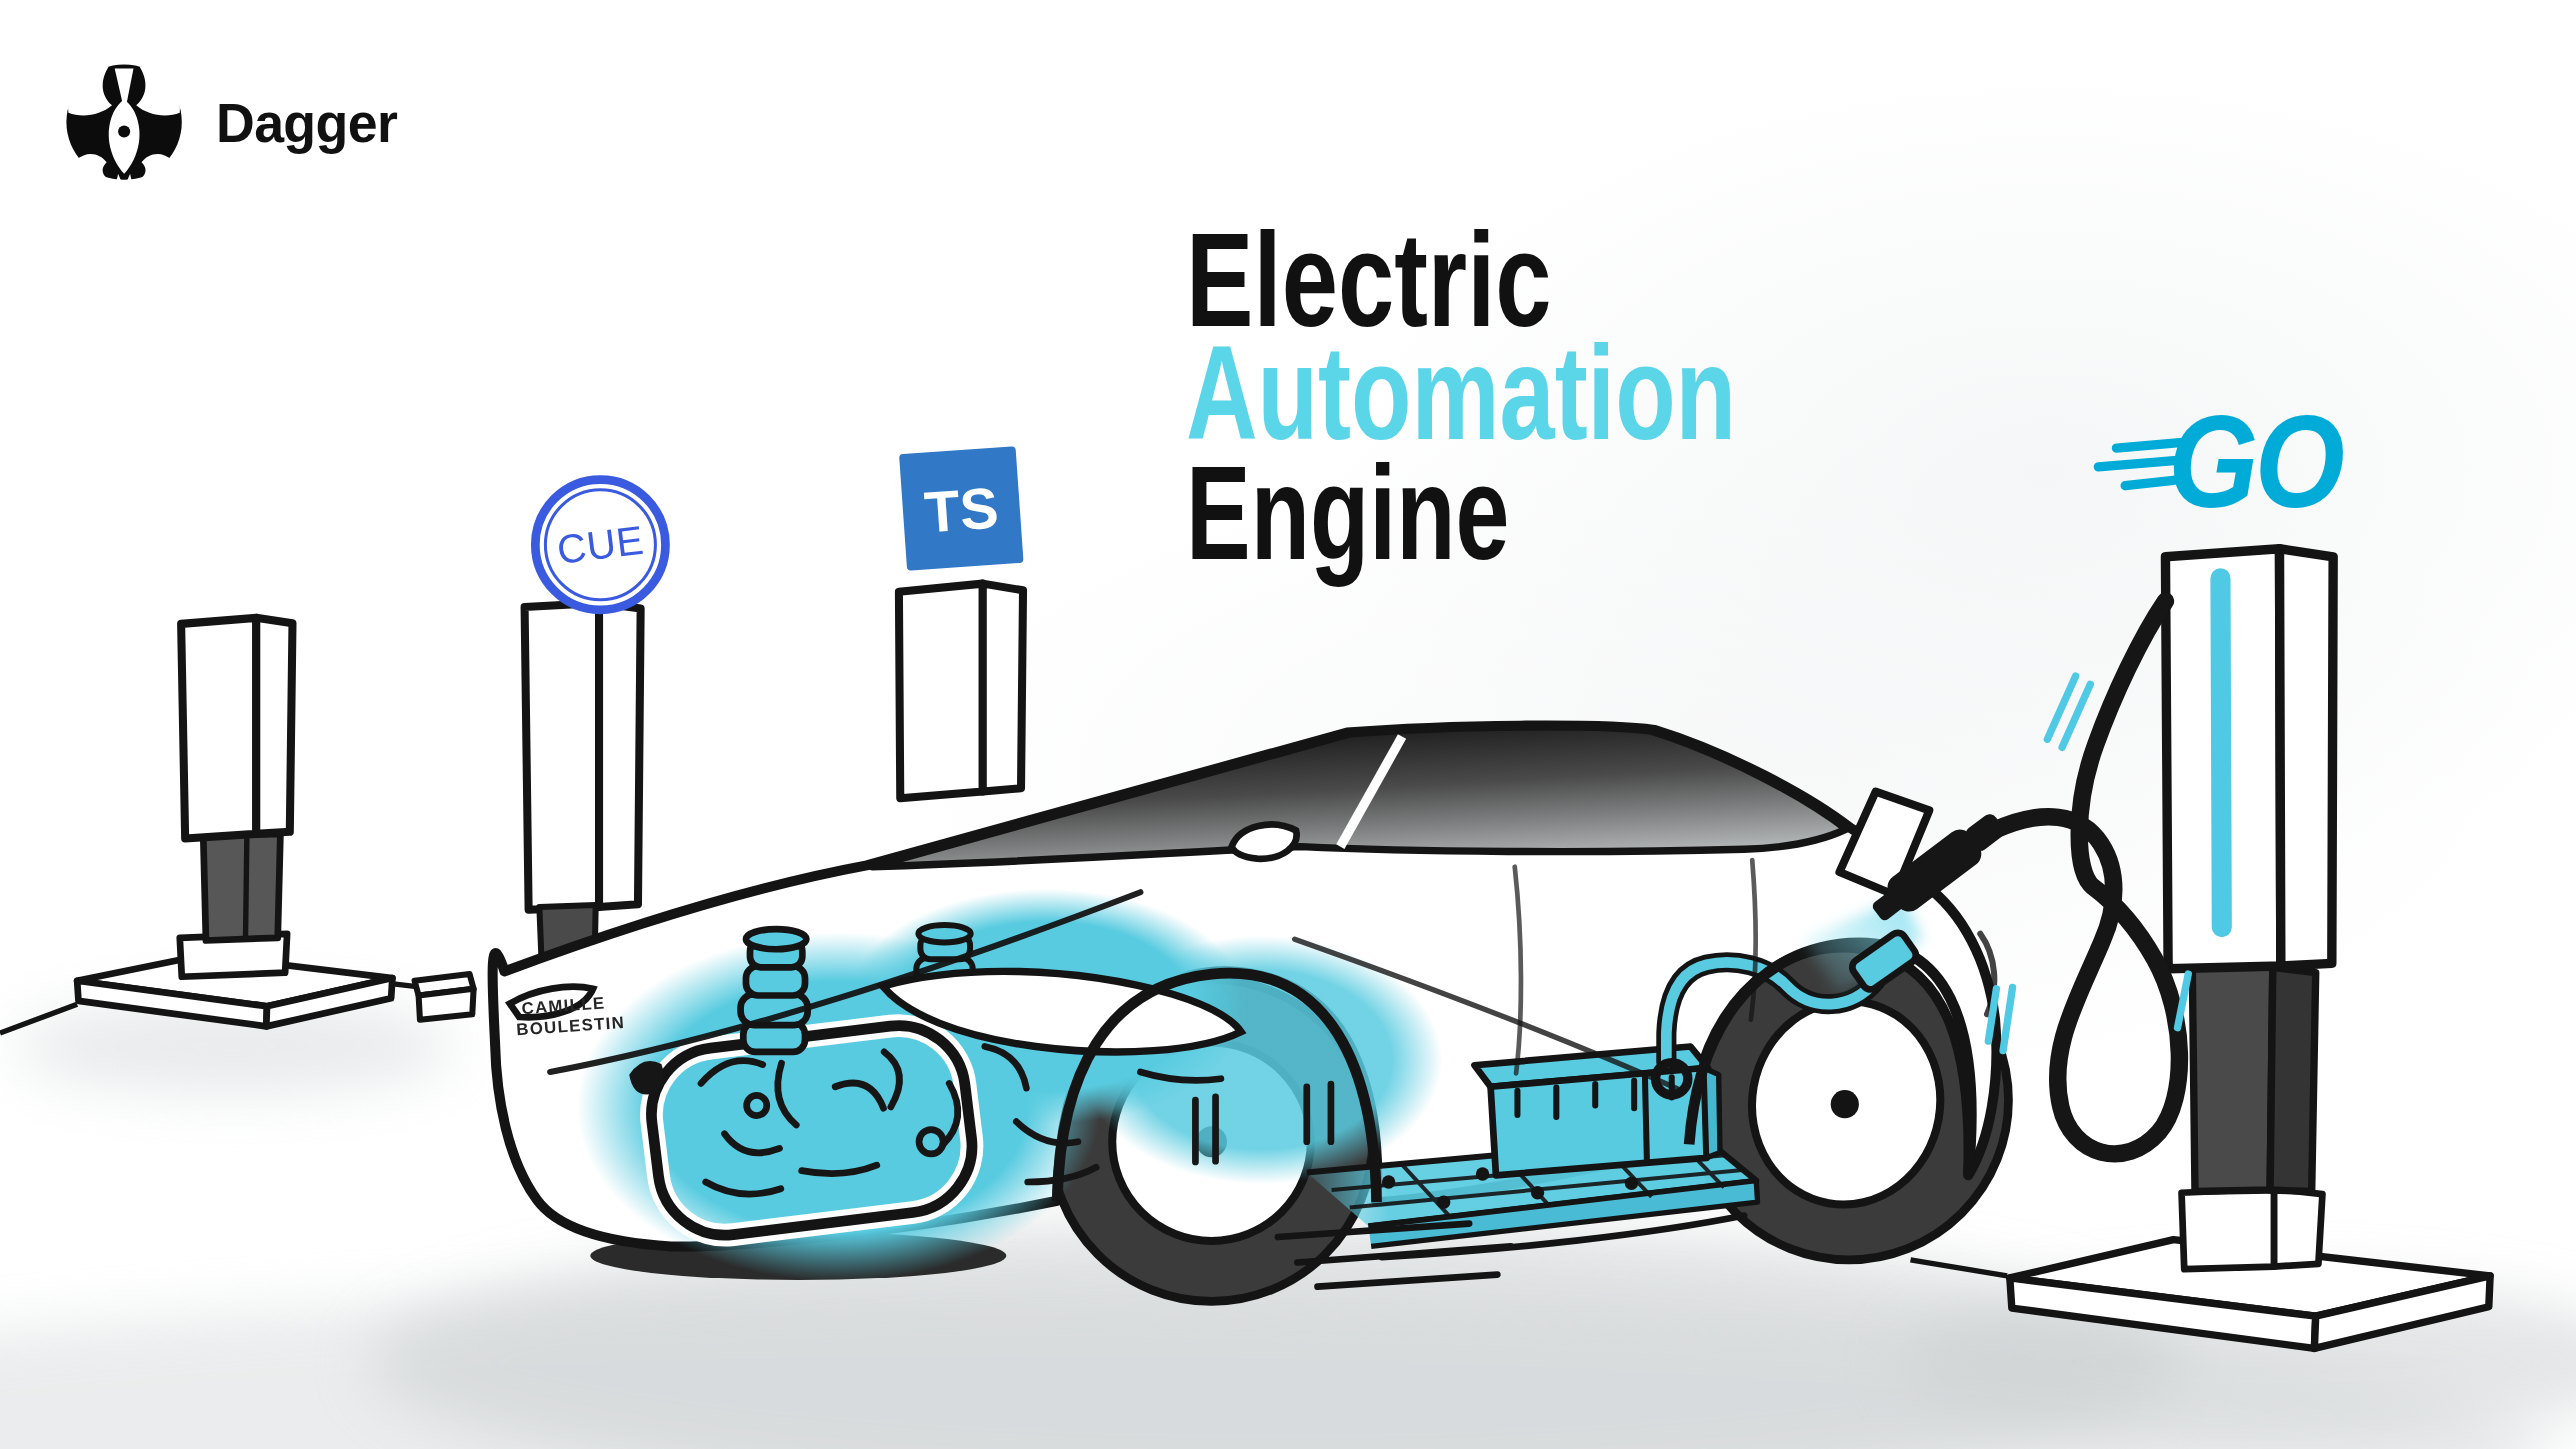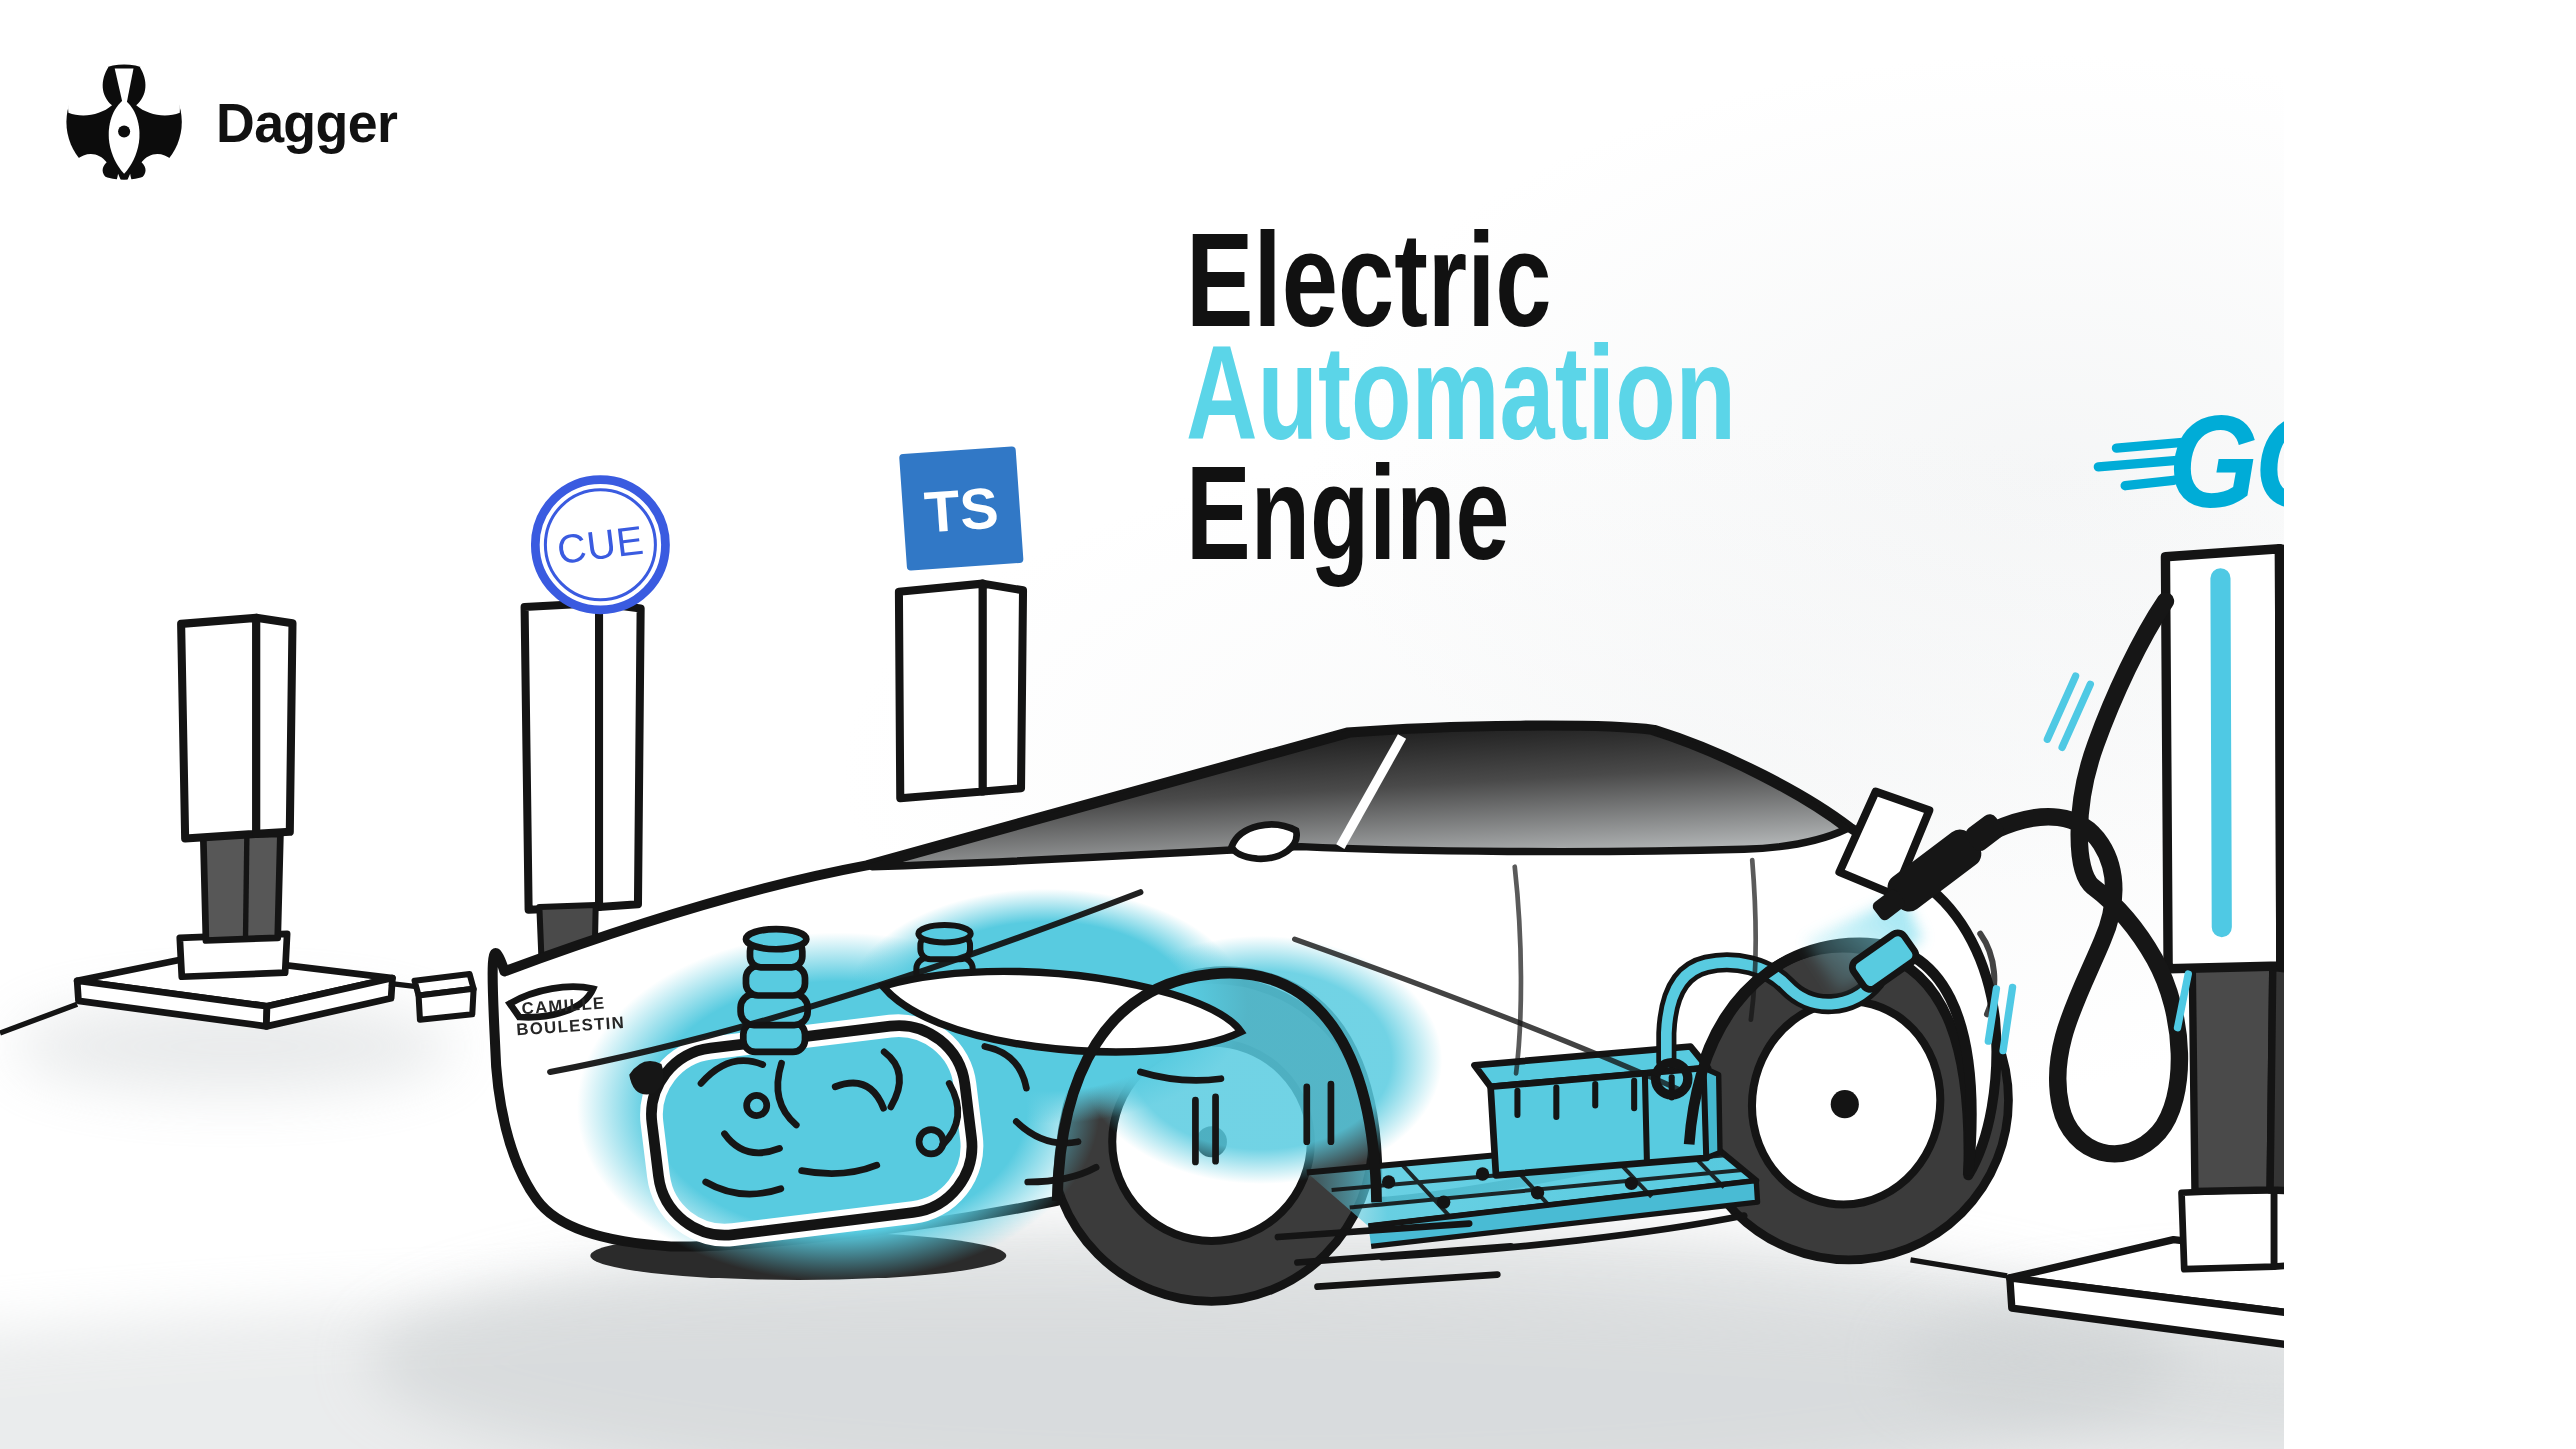--- a/index.html
+++ b/index.html
@@ -1,16 +1,16 @@
 <!DOCTYPE html>
 <html style="font-size:10.7px"><head>
 <meta charset="utf-8">
 <style>
   html,body{margin:0;padding:0;background:#ffffff;}
-  .stage{position:relative;width:2284px;height:1449px;overflow:hidden;background:#ffffff;
+  .stage{position:relative;width:2576px;height:1449px;overflow:hidden;background:#ffffff;
          font-family:"Liberation Sans", sans-serif;}
   svg{display:block;width:2576px;height:1449px;}
   text{font-family:"Liberation Sans", sans-serif;}
 </style>
 </head>
 <body>
 
 <div class="stage">
 <svg viewBox="0 0 3840 2160" xmlns="http://www.w3.org/2000/svg">
   <defs>

